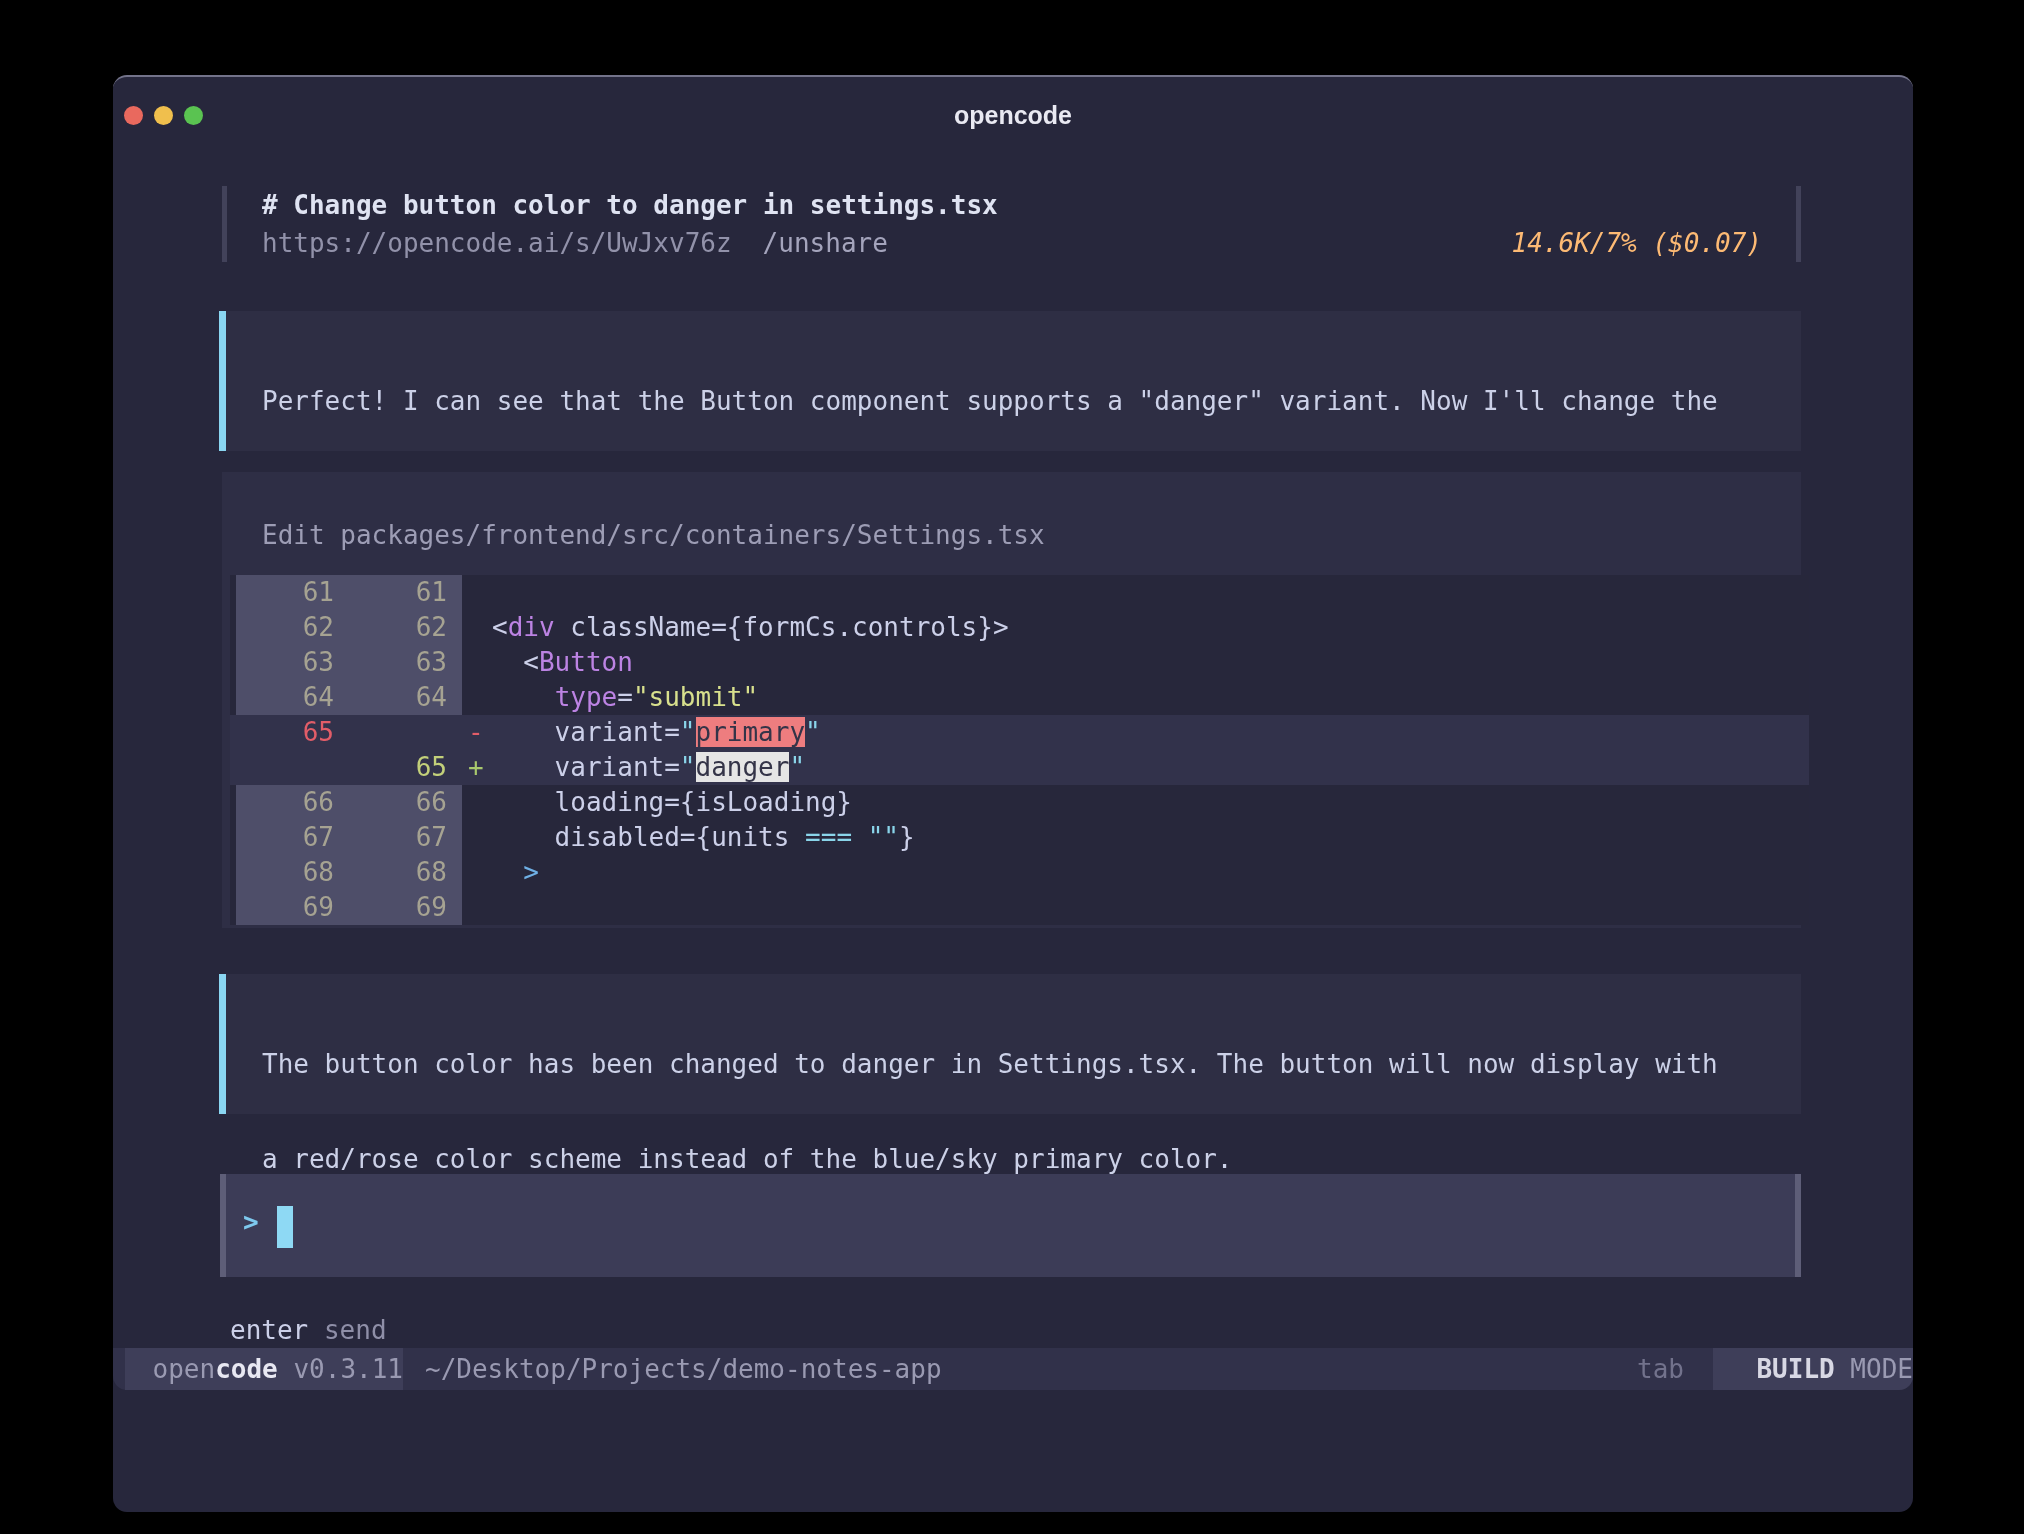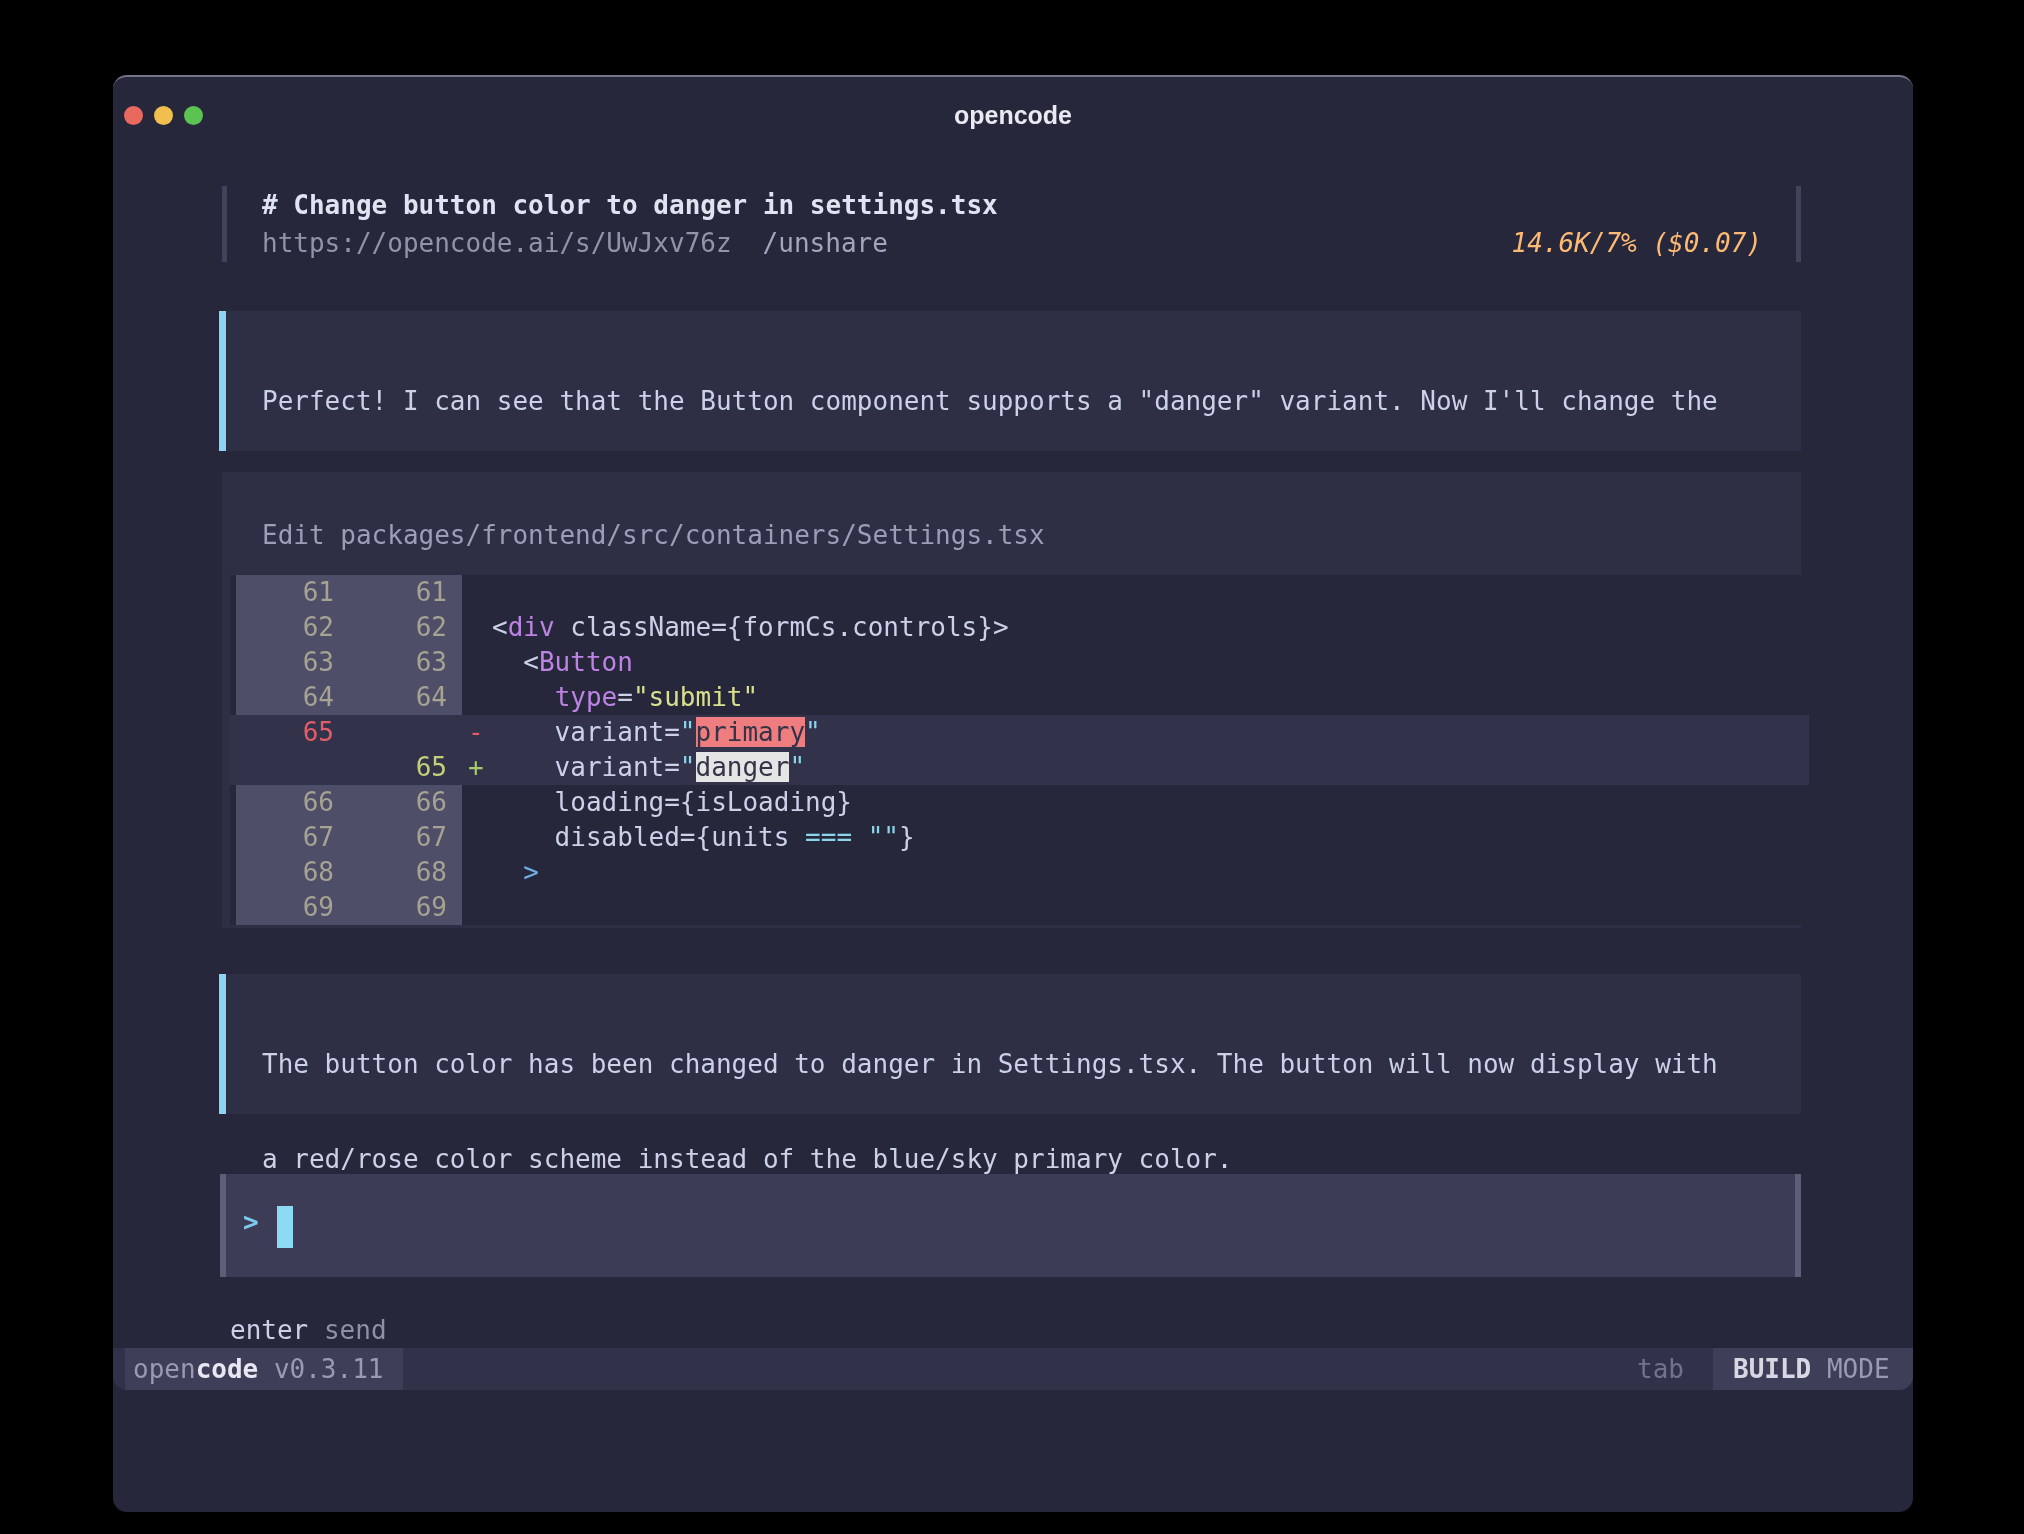--- a/index.html
+++ b/index.html
@@ -58,21 +58,21 @@
     font-weight:bold;color:#7ec9ee;white-space:pre;}
   .cursor{position:absolute;left:51px;top:32px;width:16px;height:42px;background:#8ed9f4;}
   
   .footer{position:absolute;left:109px;top:1201px;width:1579px;height:35px;line-height:35px;font-size:26px;white-space:pre;}
   .f-key{position:absolute;left:8px;color:#ccd0e9;}
   .f-key .dim{color:#8f8fa8;}
   .f-model{position:absolute;right:11px;color:#ccd0e9;}
   .f-model .dim{color:#8f8fa8;}
   
   .statusbar{position:absolute;left:0;top:1271px;width:1800px;height:42px;background:#31314a;
-    border-radius:0 0 14px 14px;font-size:26px;line-height:42px;white-space:pre;}
+    border-radius:0 0 14px 14px;font-size:26px;line-height:42px;white-space:pre;text-align:right;}
   .sb-chip-left{position:absolute;left:12px;top:0;height:42px;width:278px;background:#3e3e59;padding-left:8px;color:#9a9ab2;}
   .sb-chip-left b{color:#e8e8f2;}
   .sb-path{position:absolute;left:312px;top:0;color:#9a9ab2;}
   .sb-tab{position:absolute;right:229px;top:0;color:#72728c;}
   .sb-chip-right{position:absolute;right:0;top:0;height:42px;width:200px;background:#3e3e59;
     padding-left:20px;color:#9a9ab2;border-radius:0 0 14px 0;}
   .sb-chip-right b{color:#d8d8e4;}
 </style>
 </head>
 <body>
@@ -137,17 +137,18 @@
     </div>
   </div>
 
   <div class="footer">
     <span class="f-key"><span>enter</span><span class="dim"> send</span></span>
     <span class="f-model"><span class="dim">Anthropic </span><span>Claude Sonnet 4</span></span>
   </div>
 
   <div class="statusbar">
     <span class="sb-chip-left"><span>open</span><b>code</b><span> v0.3.11</span></span>
+    <span class="sb-path">~/Desktop/Projects/demo-notes-app</span>
     <span class="sb-tab">tab</span>
     <span class="sb-chip-right"><b>BUILD</b><span> MODE</span></span>
   </div>
 
 </div>
 
 </body></html>

